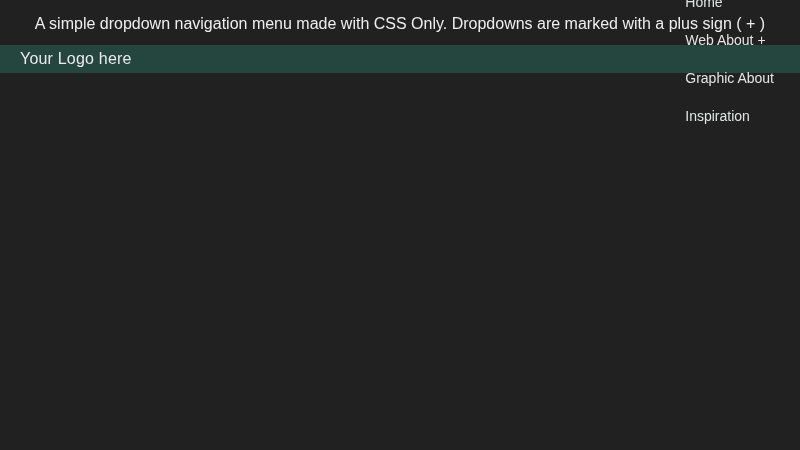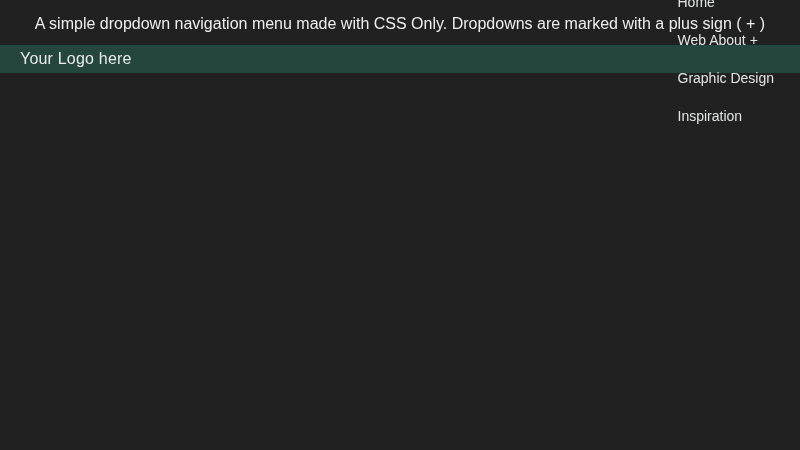--- a/index.html
+++ b/index.html
@@ -83,21 +83,21 @@
 <nav class="navbar">
   <a class="logo">Your Logo here</a>
   <ul class="menu">
     <li>
       <a>Home</a>
     </li>
     <li>
       <a>Web About +</a>
     </li>
     <li>
-      <a>Graphic Design</a>
+      <a>Graphic About</a>
     </li>
     <li>
       <a>Inspiration</a>
     </li>
   </ul>
 </nav>
 
 <div class="content-area"></div>
 
 </body></html>

